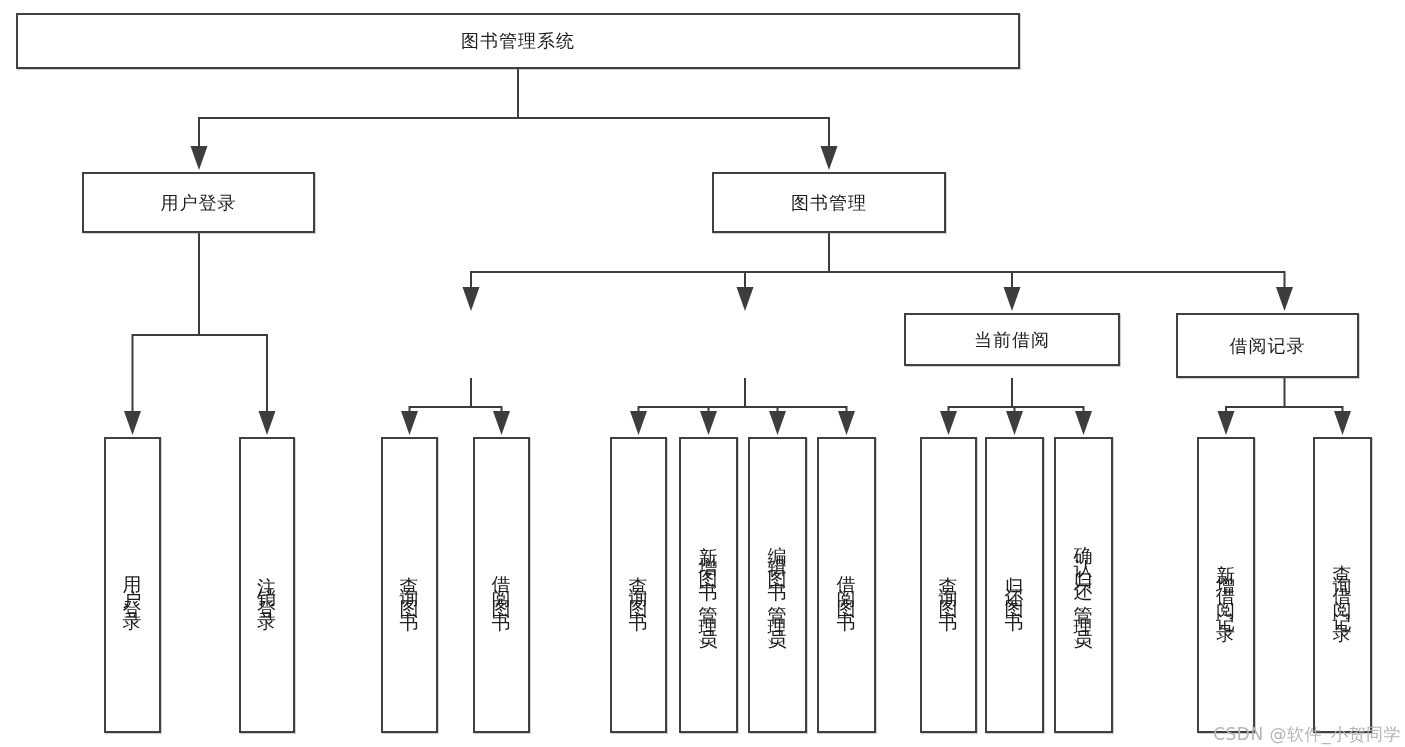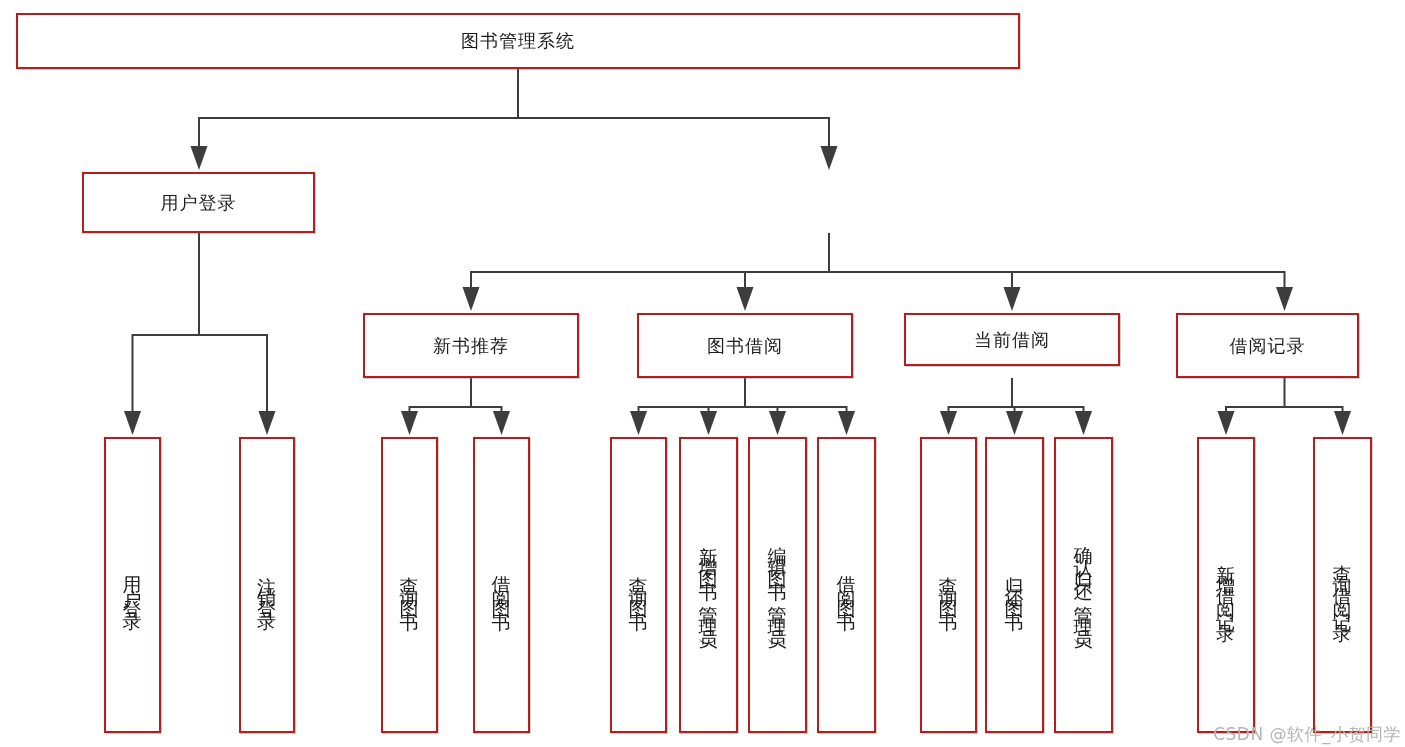--- a/index.html
+++ b/index.html
@@ -13,21 +13,21 @@
   }
   svg.connectors {
     position: absolute;
     left: 0; top: 0;
     width: 1405px; height: 747px;
   }
   .node {
     position: absolute;
     box-sizing: border-box;
     background: #ffffff;
-    border: 2px solid #b91c1c;
+    border: 2px solid #404040;
     display: flex;
     align-items: center;
     justify-content: center;
     color: #1c1c1c;
     font-size: 18px;
     letter-spacing: 1px;
     box-shadow: 1px 1px 0 rgba(120,120,120,0.35);
   }
   .leaf { font-size: 19px; }
   .vtext {
@@ -91,23 +91,22 @@
       <polygon points="1006,411 1023,411 1014.5,435"></polygon>
       <polygon points="1075,411 1092,411 1083.5,435"></polygon>
       <polygon points="1217.5,411 1234.5,411 1226,435"></polygon>
       <polygon points="1334,411 1351,411 1342.5,435"></polygon>
     </g>
   </svg>
 
   <div class="node" style="left:16px; top:13px; width:1004px; height:56px;">图书管理系统</div>
 
   <div class="node" style="left:82px; top:172px; width:233px; height:61px;">用户登录</div>
+  <div class="node" style="left:712px; top:172px; width:234px; height:61px;">图书管理</div>
 
-  <div class="node" style="left:363px; top:313px; width:216px; height:65px;">新书推荐</div>
-  <div class="node" style="left:637px; top:313px; width:216px; height:65px;">图书借阅</div>
   <div class="node" style="left:904px; top:313px; width:216px; height:53px;">当前借阅</div>
   <div class="node" style="left:1176px; top:313px; width:183px; height:65px;">借阅记录</div>
 
   <div class="node leaf" style="left:104px; top:437px; width:57px; height:296px;">
     <span class="vtext">用户登录</span>
   </div>
   <div class="node leaf" style="left:239px; top:437px; width:56px; height:296px;">
     <span class="vtext">注销登录</span>
   </div>
 

